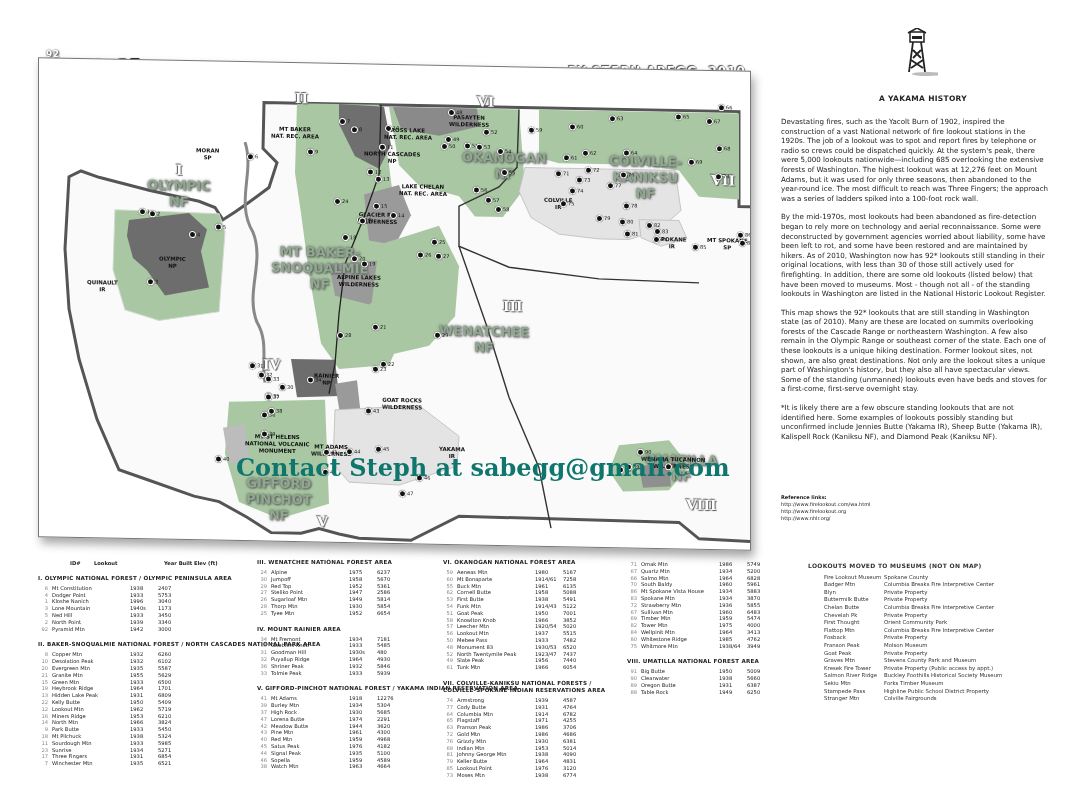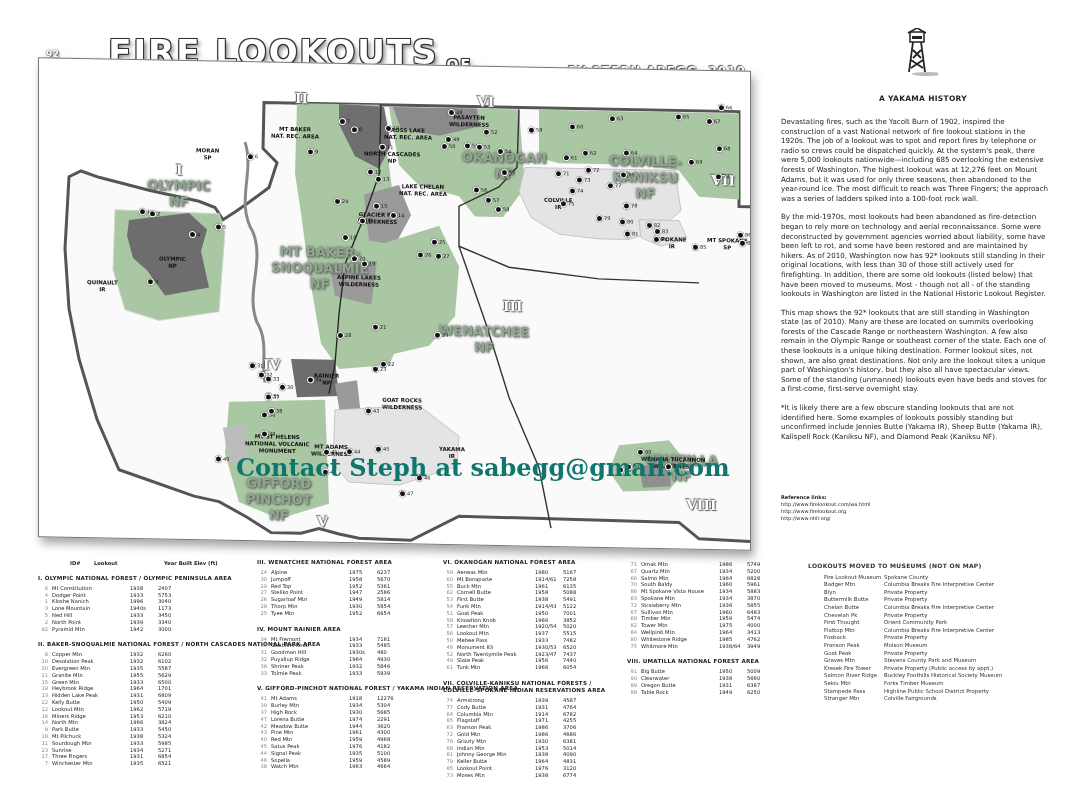--- a/index.html
+++ b/index.html
@@ -52,21 +52,20 @@
   .museums .m-name { width: 60px; }
 </style>
 </head>
 <body>
 
 <div class="title-wrap">
   <div class="title-small">
     <span>92</span>
     <span>STANDING</span>
   </div>
-  <span class="title-big">FIRE LOOKOUTS</span>
   <span class="title-big title-of">OF</span>
 </div>
 <div class="byline">BY STEPH ABEGG, 2010</div>
 
 <div class="map-frame">
   <svg class="map-svg" width="713" height="480" viewBox="0 0 713 480">
 
     <path d="M30,118 L42,112 L60,118 L110,130 L160,140 L176,146 L184,158 L196,150 L210,140 L230,125 L238,100 L224,86 L225,40 L262,40 L700,40 L700,135 L720,135 L722,470 L660,468 L640,452 L420,450 L372,475 L320,474 L300,470 L280,465 L262,470 L232,470 L208,455 L180,440 L155,435 L110,420 L80,410 L58,360 L40,300 L30,250 L26,190 Z" fill="#fafafa" stroke="#555" stroke-width="3"></path>
 
     <path d="M76,150 L180,152 L186,170 L180,250 L120,260 L86,250 L74,210 Z" fill="#a9c7a3" stroke="#cfd9cc" stroke-width="1"></path>

